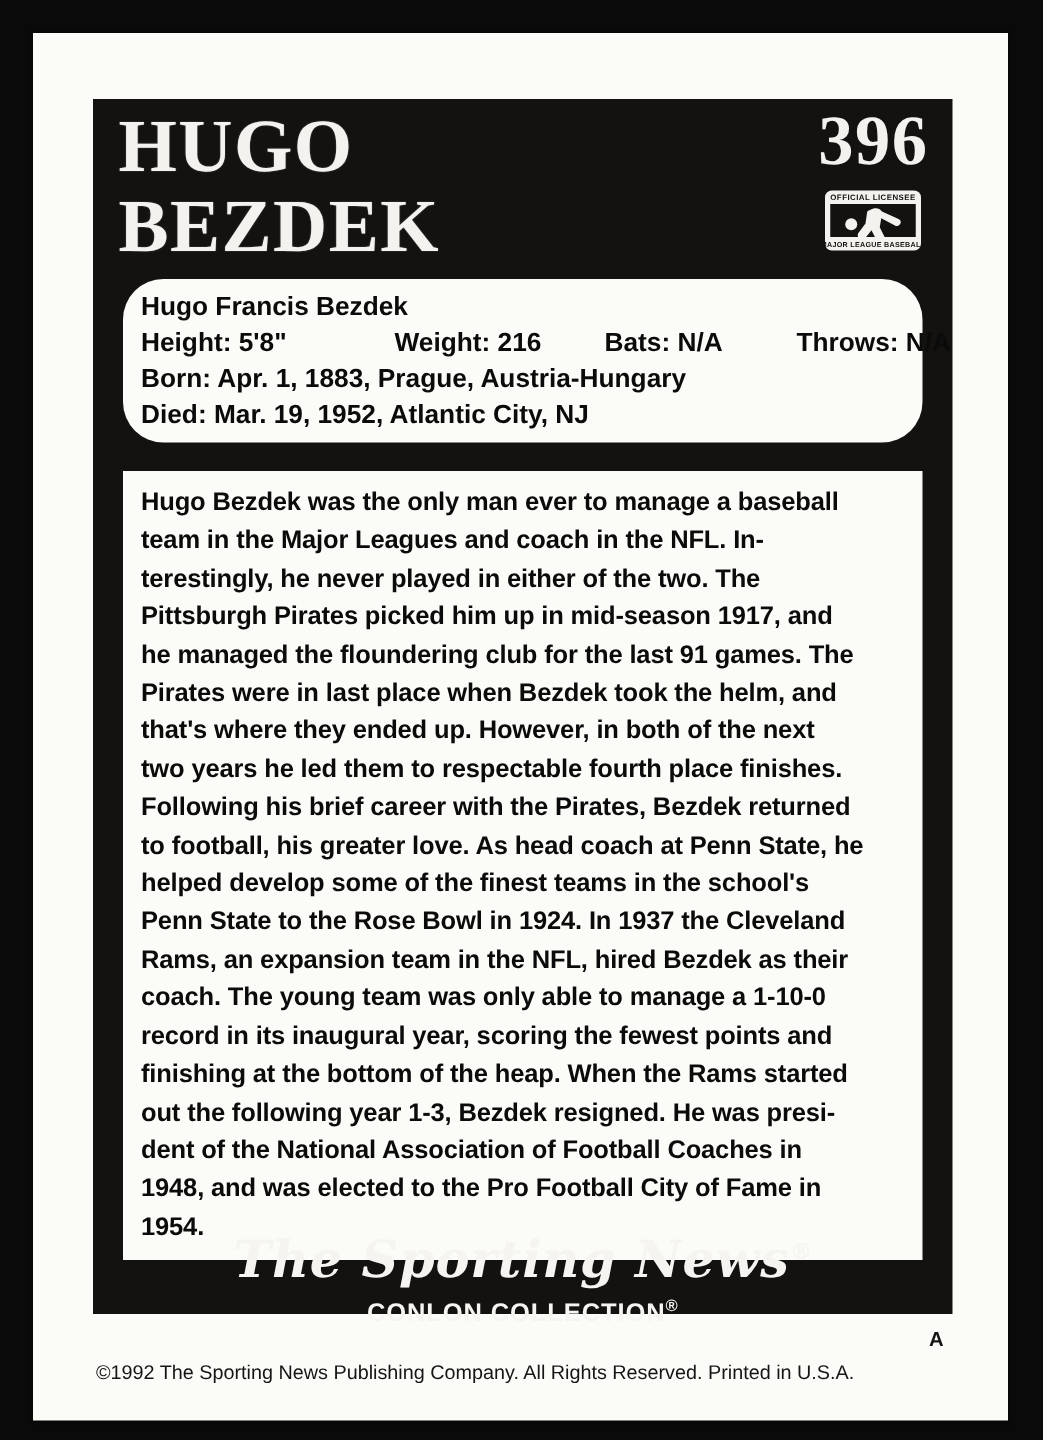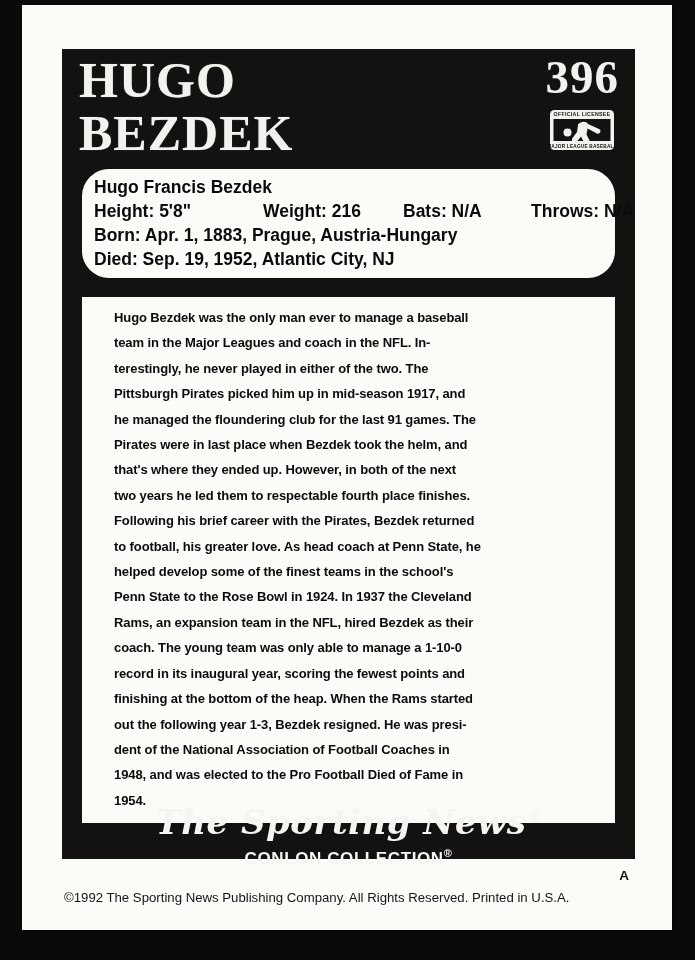--- a/index.html
+++ b/index.html
@@ -19,21 +19,21 @@
     position: relative;
     width: 695px;
     height: 960px;
     background: #0a0a0a;
   }
 
   
   #card {
     position: absolute;
     left: 22px;
-    top: 5px;
+    top: 22px;
     width: 650px;
     height: 925px;
     background: #fbfbf8;
     box-shadow: 0 0 2px rgba(0,0,0,.6);
   }
 
   
   #panel {
     position: absolute;
     left: 40px;
@@ -112,26 +112,25 @@
   .v1 { width: 148px; }
   .v2 { width: 140px; margin-left: 21px; }
   .v3 { width: 128px; }
 
   #body-panel {
     top: 248px;
     padding: 8px 0 10px 0;
   }
   #body-text {
     font-weight: bold;
-    font-size: 13px;
+    font-size: 17px;
     line-height: 25.4px;
     padding: 0 26px 0 12px;
     text-align: left;
     letter-spacing: -0.1px;
-    margin-left: 20px;
   }
   #body-text .ln { display: block; white-space: nowrap; }
 
   
   #footer-logo {
     position: absolute;
     left: 0;
     top: 748px;
     width: 573px;
     text-align: center;
@@ -222,21 +221,21 @@
           </svg>
         </div>
       </div>
 
       <div id="bio-panel" class="white-panel">
         <div class="line">Hugo Francis Bezdek</div>
         <div class="line vitals">
           <span class="v1">Height: 5'8"</span><span class="v2">Weight: 216</span><span class="v3">Bats: N/A</span><span>Throws: N/A</span>
         </div>
         <div class="line">Born:  Apr. 1, 1883, Prague, Austria-Hungary</div>
-        <div class="line">Died:  Sep. 19, 1952, Atlantic City, NJ</div>
+        <div class="line">Died:  Mar. 19, 1952, Atlantic City, NJ</div>
       </div>
 
       <div id="body-panel" class="white-panel">
         <div id="body-text">
             <span class="ln">Hugo Bezdek was the only man ever to manage a baseball</span>
             <span class="ln">team in the Major Leagues and coach in the NFL. In-</span>
             <span class="ln">terestingly, he never played in either of the two. The</span>
             <span class="ln">Pittsburgh Pirates picked him up in mid-season 1917, and</span>
             <span class="ln">he managed the floundering club for the last 91 games. The</span>
             <span class="ln">Pirates were in last place when Bezdek took the helm, and</span>
@@ -245,21 +244,21 @@
             <span class="ln">Following his brief career with the Pirates, Bezdek returned</span>
             <span class="ln">to football, his greater love. As head coach at Penn State, he</span>
             <span class="ln">helped develop some of the finest teams in the school's</span>
             <span class="ln">Penn State to the Rose Bowl in 1924. In 1937 the Cleveland</span>
             <span class="ln">Rams, an expansion team in the NFL, hired Bezdek as their</span>
             <span class="ln">coach. The young team was only able to manage a 1-10-0</span>
             <span class="ln">record in its inaugural year, scoring the fewest points and</span>
             <span class="ln">finishing at the bottom of the heap. When the Rams started</span>
             <span class="ln">out the following year 1-3, Bezdek resigned. He was presi-</span>
             <span class="ln">dent of the National Association of Football Coaches in</span>
-            <span class="ln">1948, and was elected to the Pro Football Died of Fame in</span>
+            <span class="ln">1948, and was elected to the Pro Football City of Fame in</span>
             <span class="ln">1954.</span>
           </div>
       </div>
 
       <div id="footer-logo">
         <div id="tsn-logo">
           <span>The Sporting News</span><span class="reg">®</span>
         </div>
         <div id="conlon">
           <span>CONLON COLLECTION</span><span class="reg">®</span>

